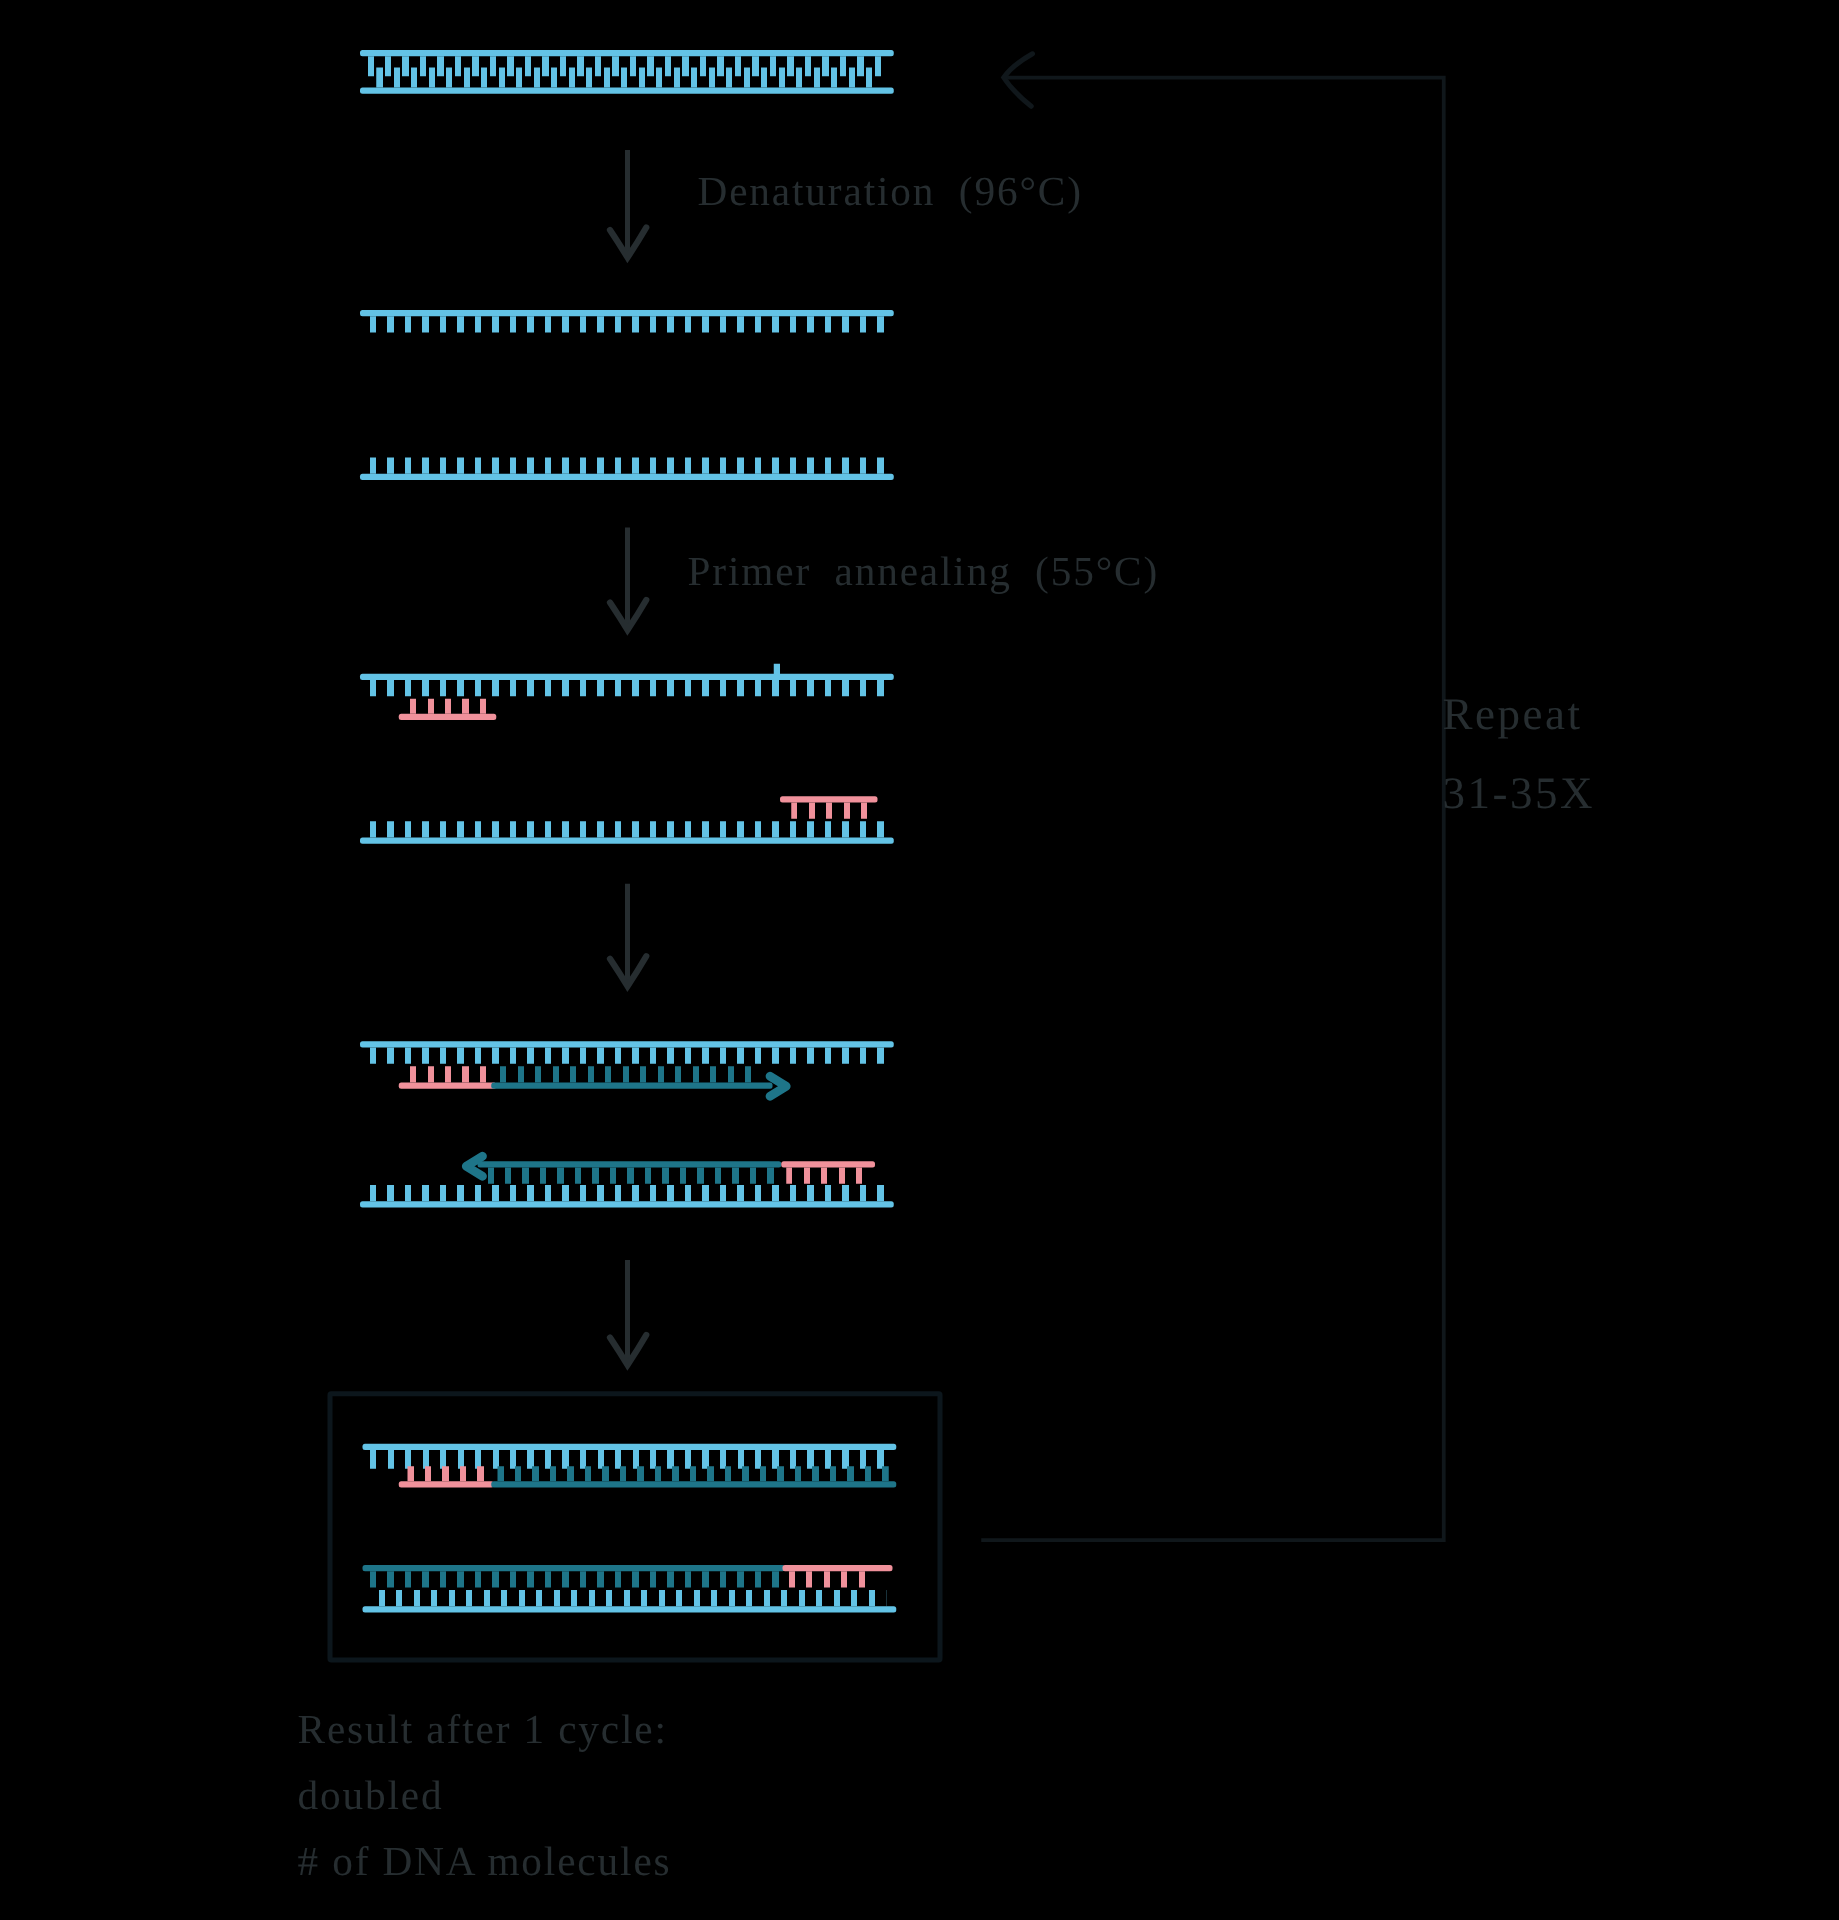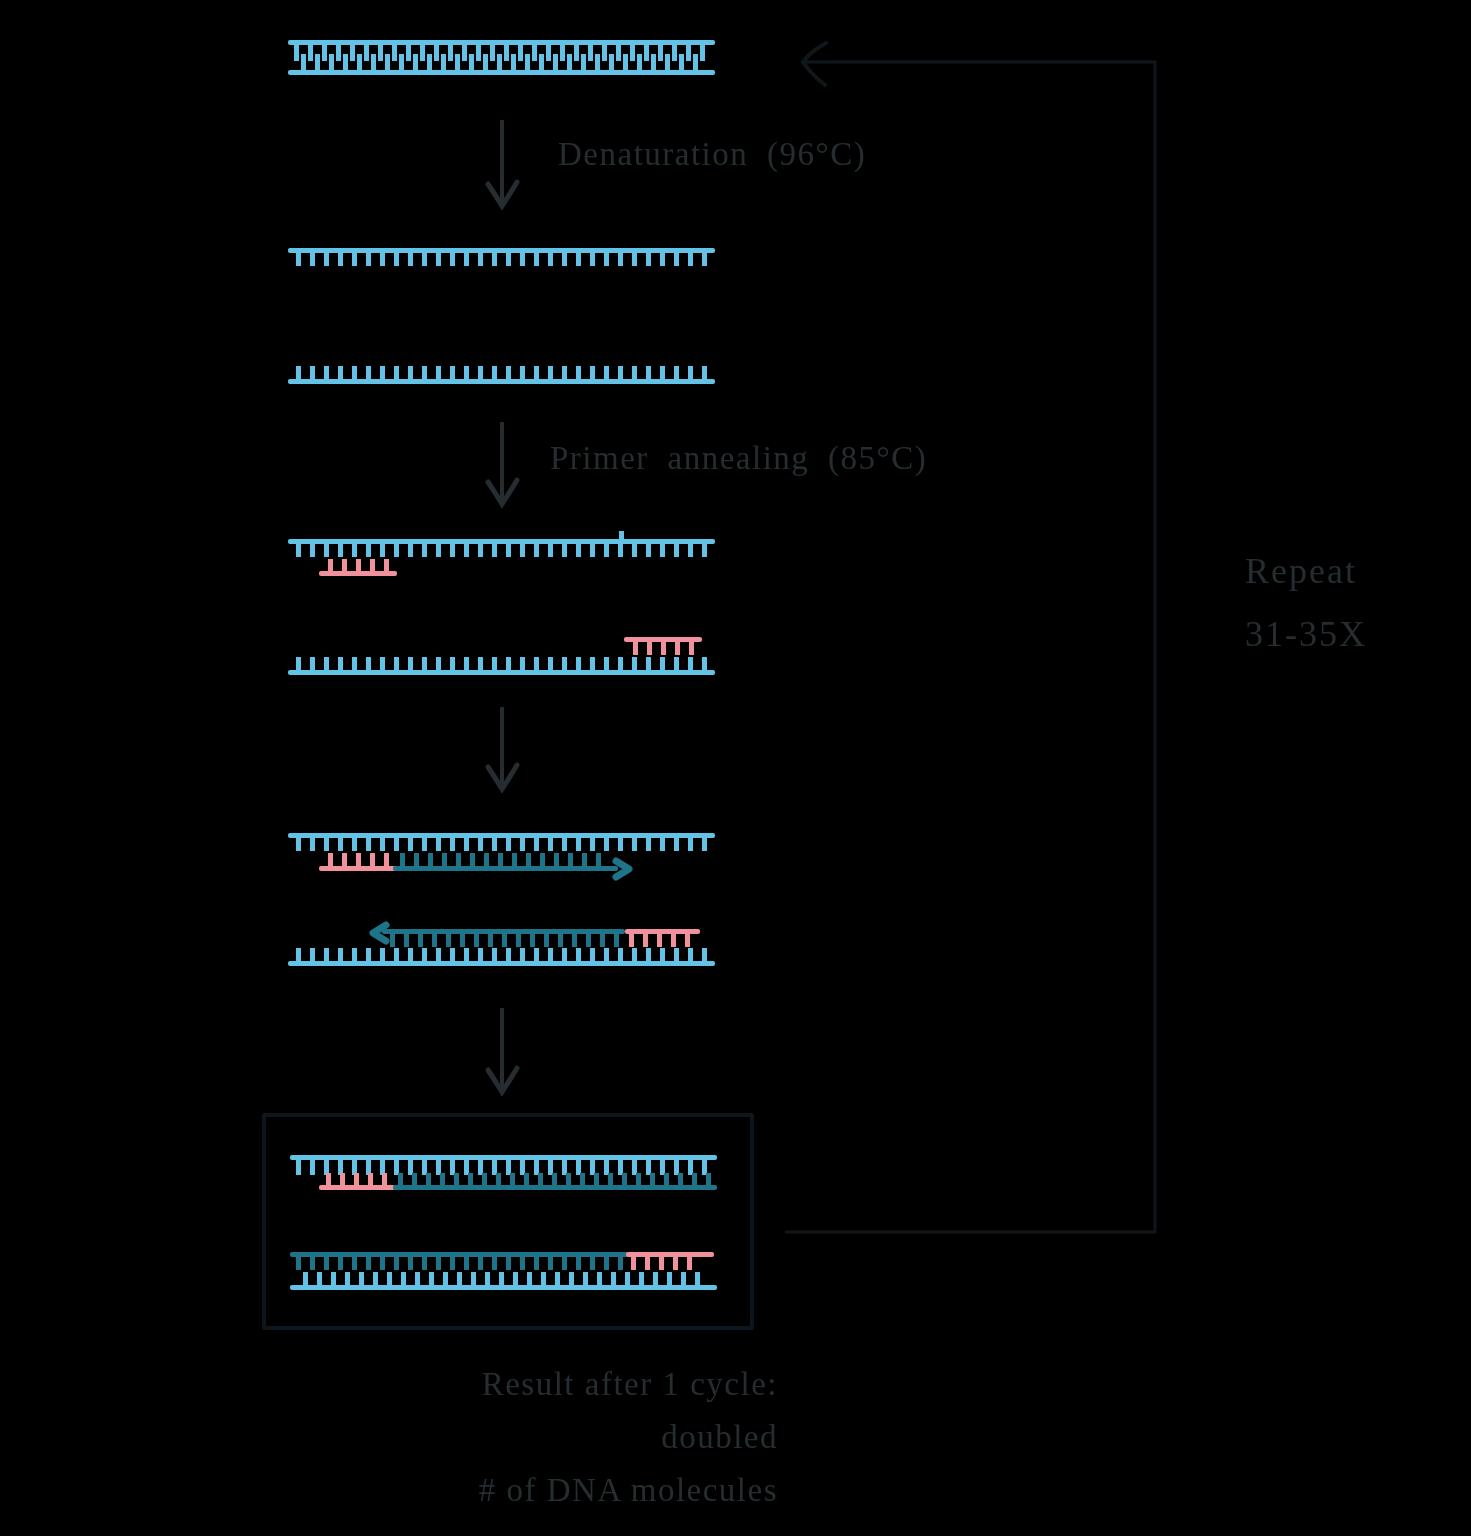--- a/index.html
+++ b/index.html
@@ -5,21 +5,21 @@
   html,body{margin:0;padding:0;background:var(--background,#000);}
   #canvas{position:relative;width:1471px;height:1536px;background:var(--background,#000);overflow:hidden;
           font-family:Liberation Serif, serif;}
   
   .strand{position:absolute;}
   .bb{position:absolute;height:5px;border-radius:2px;background:currentColor;left:0;right:0;}
   .teeth{position:absolute;height:13px;
          background-image:repeating-linear-gradient(90deg,currentColor 0 5px,transparent 5px 14px);}
   .lbl{position:absolute;color:var(--text);font-size:33px;letter-spacing:1.5px;word-spacing:9px;
        white-space:nowrap;}
-  .caption{position:absolute;color:var(--text);font-size:33px;letter-spacing:1.5px;text-align:right;
+  .caption{position:absolute;color:var(--text);font-size:33px;letter-spacing:1.5px;text-align:left;
            line-height:53px;}
   .repeat{position:absolute;color:var(--text);font-size:36px;letter-spacing:2px;line-height:63px;}
   .svgabs{position:absolute;overflow:visible;}
   .box{position:absolute;border:4px solid var(--boxborder);border-radius:3px;}
   .tick{position:absolute;width:5px;height:9px;background:var(--template);}
 </style>
 </head>
 <body>
 
 <div id="canvas">
@@ -43,21 +43,21 @@
   </div>
   <div class="strand" style="left:288px;top:366px;width:427px;height:18px;color:var(--template)">
     <div class="teeth" style="top:0;left:8px;right:4px"></div>
     <div class="bb" style="bottom:0"></div>
   </div>
 
   <svg class="svgabs" style="left:482px;top:420px" width="40" height="88" viewBox="0 0 40 88">
     <path d="M20 2 V80" fill="none" style="stroke:var(--arrow)" stroke-width="4"></path>
     <path d="M6 62 Q14 74 20 84 Q28 72 35 60" fill="none" style="stroke:var(--arrow)" stroke-width="5" stroke-linecap="round"></path>
   </svg>
-  <div class="lbl" style="left:550px;top:440px">Primer annealing (85°C)</div>
+  <div class="lbl" style="left:550px;top:440px">Primer annealing (55°C)</div>
 
   <div class="strand" style="left:288px;top:539px;width:427px;height:18px;color:var(--template)">
     <div class="bb" style="top:0"></div>
     <div class="teeth" style="top:5px;left:8px;right:4px"></div>
   </div>
   <div class="tick" style="left:619px;top:531px"></div>
   <div class="strand" style="left:319px;top:559px;width:78px;height:17px;color:var(--primer)">
     <div class="teeth" style="top:0;height:12px;left:9px;right:4px"></div>
     <div class="bb" style="bottom:0"></div>
   </div>
@@ -125,21 +125,21 @@
       <div class="teeth" style="color:var(--primer);top:5px;left:341px;width:64px"></div>
       <div class="teeth" style="color:var(--template);top:20px;left:13px;right:8px"></div>
       <div class="bb" style="color:var(--template);bottom:0"></div>
     </div>
   </div>
 
   <svg class="svgabs" style="left:778px;top:40px" width="392" height="1204" viewBox="0 0 392 1204">
     <path d="M27 22 H377 V1192 H7" fill="none" style="stroke:var(--loop)" stroke-width="3"></path>
     <path d="M48 3 Q32 12 25 22 Q32 33 47 45" fill="none" style="stroke:var(--loop)" stroke-width="4" stroke-linecap="round"></path>
   </svg>
-  <div class="repeat" style="left:1245px;top:540px">
+  <div class="repeat" style="left:1154px;top:540px">
     <div>Repeat</div>
     <div>31-35X</div>
   </div>
 
   <div class="caption" style="left:238px;top:1358px;width:540px">
     <div>Result after 1 cycle:</div>
     <div>doubled</div>
     <div># of DNA molecules</div>
   </div>
 

